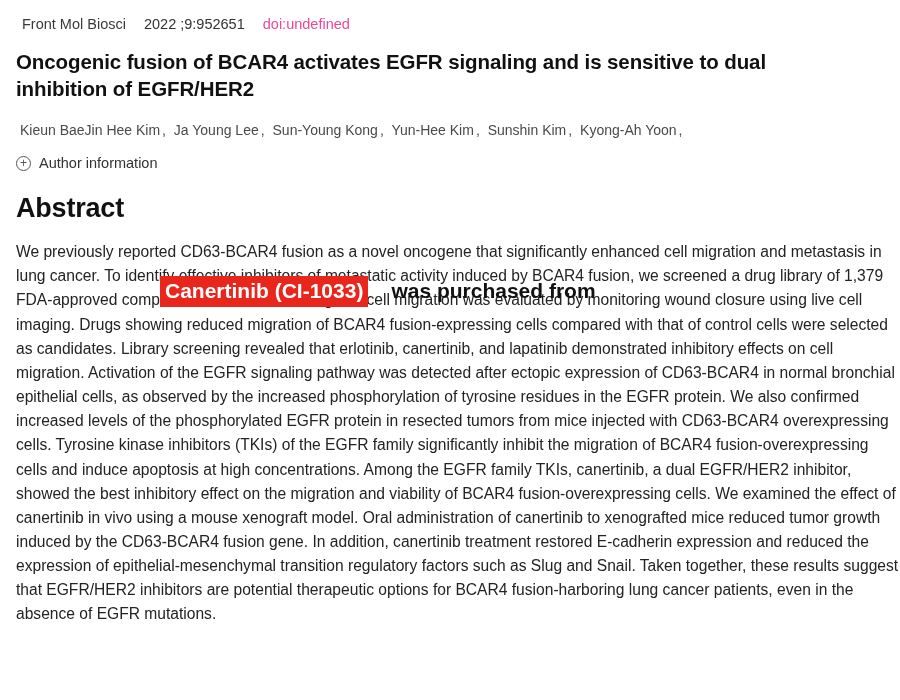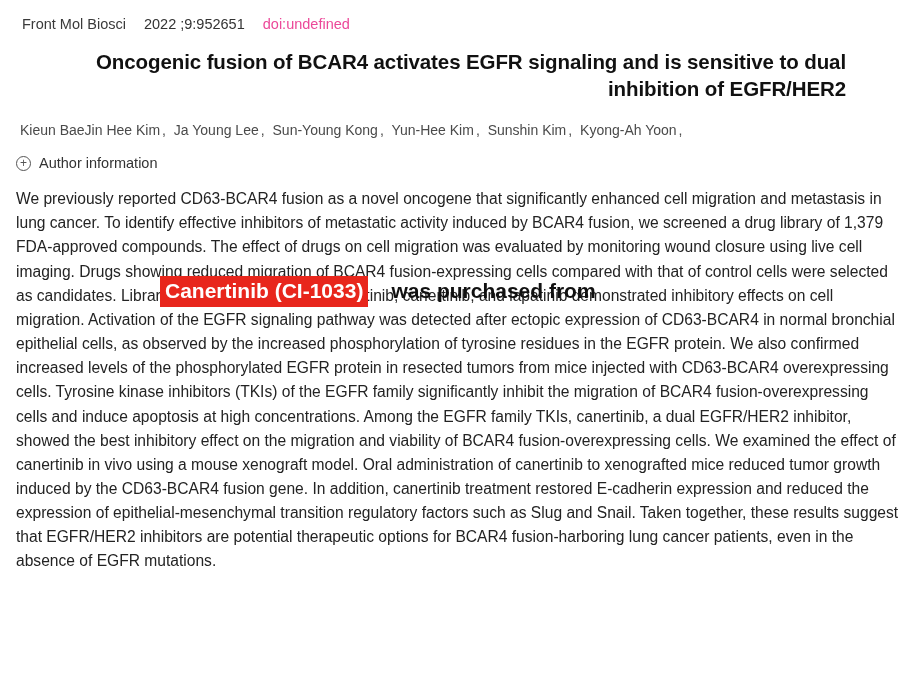--- a/index.html
+++ b/index.html
@@ -38,21 +38,20 @@
 
   
   .title {
     margin: 16px 0 0 8px;
     width: 830px;
     font-size: 20.5px;
     font-weight: bold;
     line-height: 1.32;
     color: #111111;
     letter-spacing: -0.1px;
-    text-align: right;
   }
 
   
   .authors {
     margin: 18px 12px 0 12px;
     font-size: 14px;
     color: #4a4a4a;
     line-height: 1.5;
     width: 880px;
   }
@@ -154,20 +153,21 @@
     <span class="author">Yun-Hee Kim</span><span class="sep">,</span>
     <span class="author">Sunshin Kim</span><span class="sep">,</span>
     <span class="author">Kyong-Ah Yoon</span><span class="sep">,</span>
   </div>
 
   <div class="author-info">
     <span class="plus-circle">+</span>
     <span>Author information</span>
   </div>
 
+  <h2 class="abstract-heading">Abstract</h2>
 
   <p class="abstract-body">We previously reported CD63-BCAR4 fusion as a novel oncogene that significantly enhanced cell migration and metastasis in lung cancer. To identify effective inhibitors of metastatic activity induced by BCAR4 fusion, we screened a drug library of 1,379 FDA-approved compounds. The effect of drugs on cell migration was evaluated by monitoring wound closure using live cell imaging. Drugs showing reduced migration of BCAR4 fusion-expressing cells compared with that of control cells were selected as candidates. Library screening revealed that erlotinib, canertinib, and lapatinib demonstrated inhibitory effects on cell migration. Activation of the EGFR signaling pathway was detected after ectopic expression of CD63-BCAR4 in normal bronchial epithelial cells, as observed by the increased phosphorylation of tyrosine residues in the EGFR protein. We also confirmed increased levels of the phosphorylated EGFR protein in resected tumors from mice injected with CD63-BCAR4 overexpressing cells. Tyrosine kinase inhibitors (TKIs) of the EGFR family significantly inhibit the migration of BCAR4 fusion-overexpressing cells and induce apoptosis at high concentrations. Among the EGFR family TKIs, canertinib, a dual EGFR/HER2 inhibitor, showed the best inhibitory effect on the migration and viability of BCAR4 fusion-overexpressing cells. We examined the effect of canertinib in vivo using a mouse xenograft model. Oral administration of canertinib to xenografted mice reduced tumor growth induced by the CD63-BCAR4 fusion gene. In addition, canertinib treatment restored E-cadherin expression and reduced the expression of epithelial-mesenchymal transition regulatory factors such as Slug and Snail. Taken together, these results suggest that EGFR/HER2 inhibitors are potential therapeutic options for BCAR4 fusion-harboring lung cancer patients, even in the absence of EGFR mutations.</p>
 
   <div class="overlay-banner">
     <span class="hl">Canertinib (CI-1033)</span>
     <span class="plain">was purchased from</span>
   </div>
 
 </div>
 

